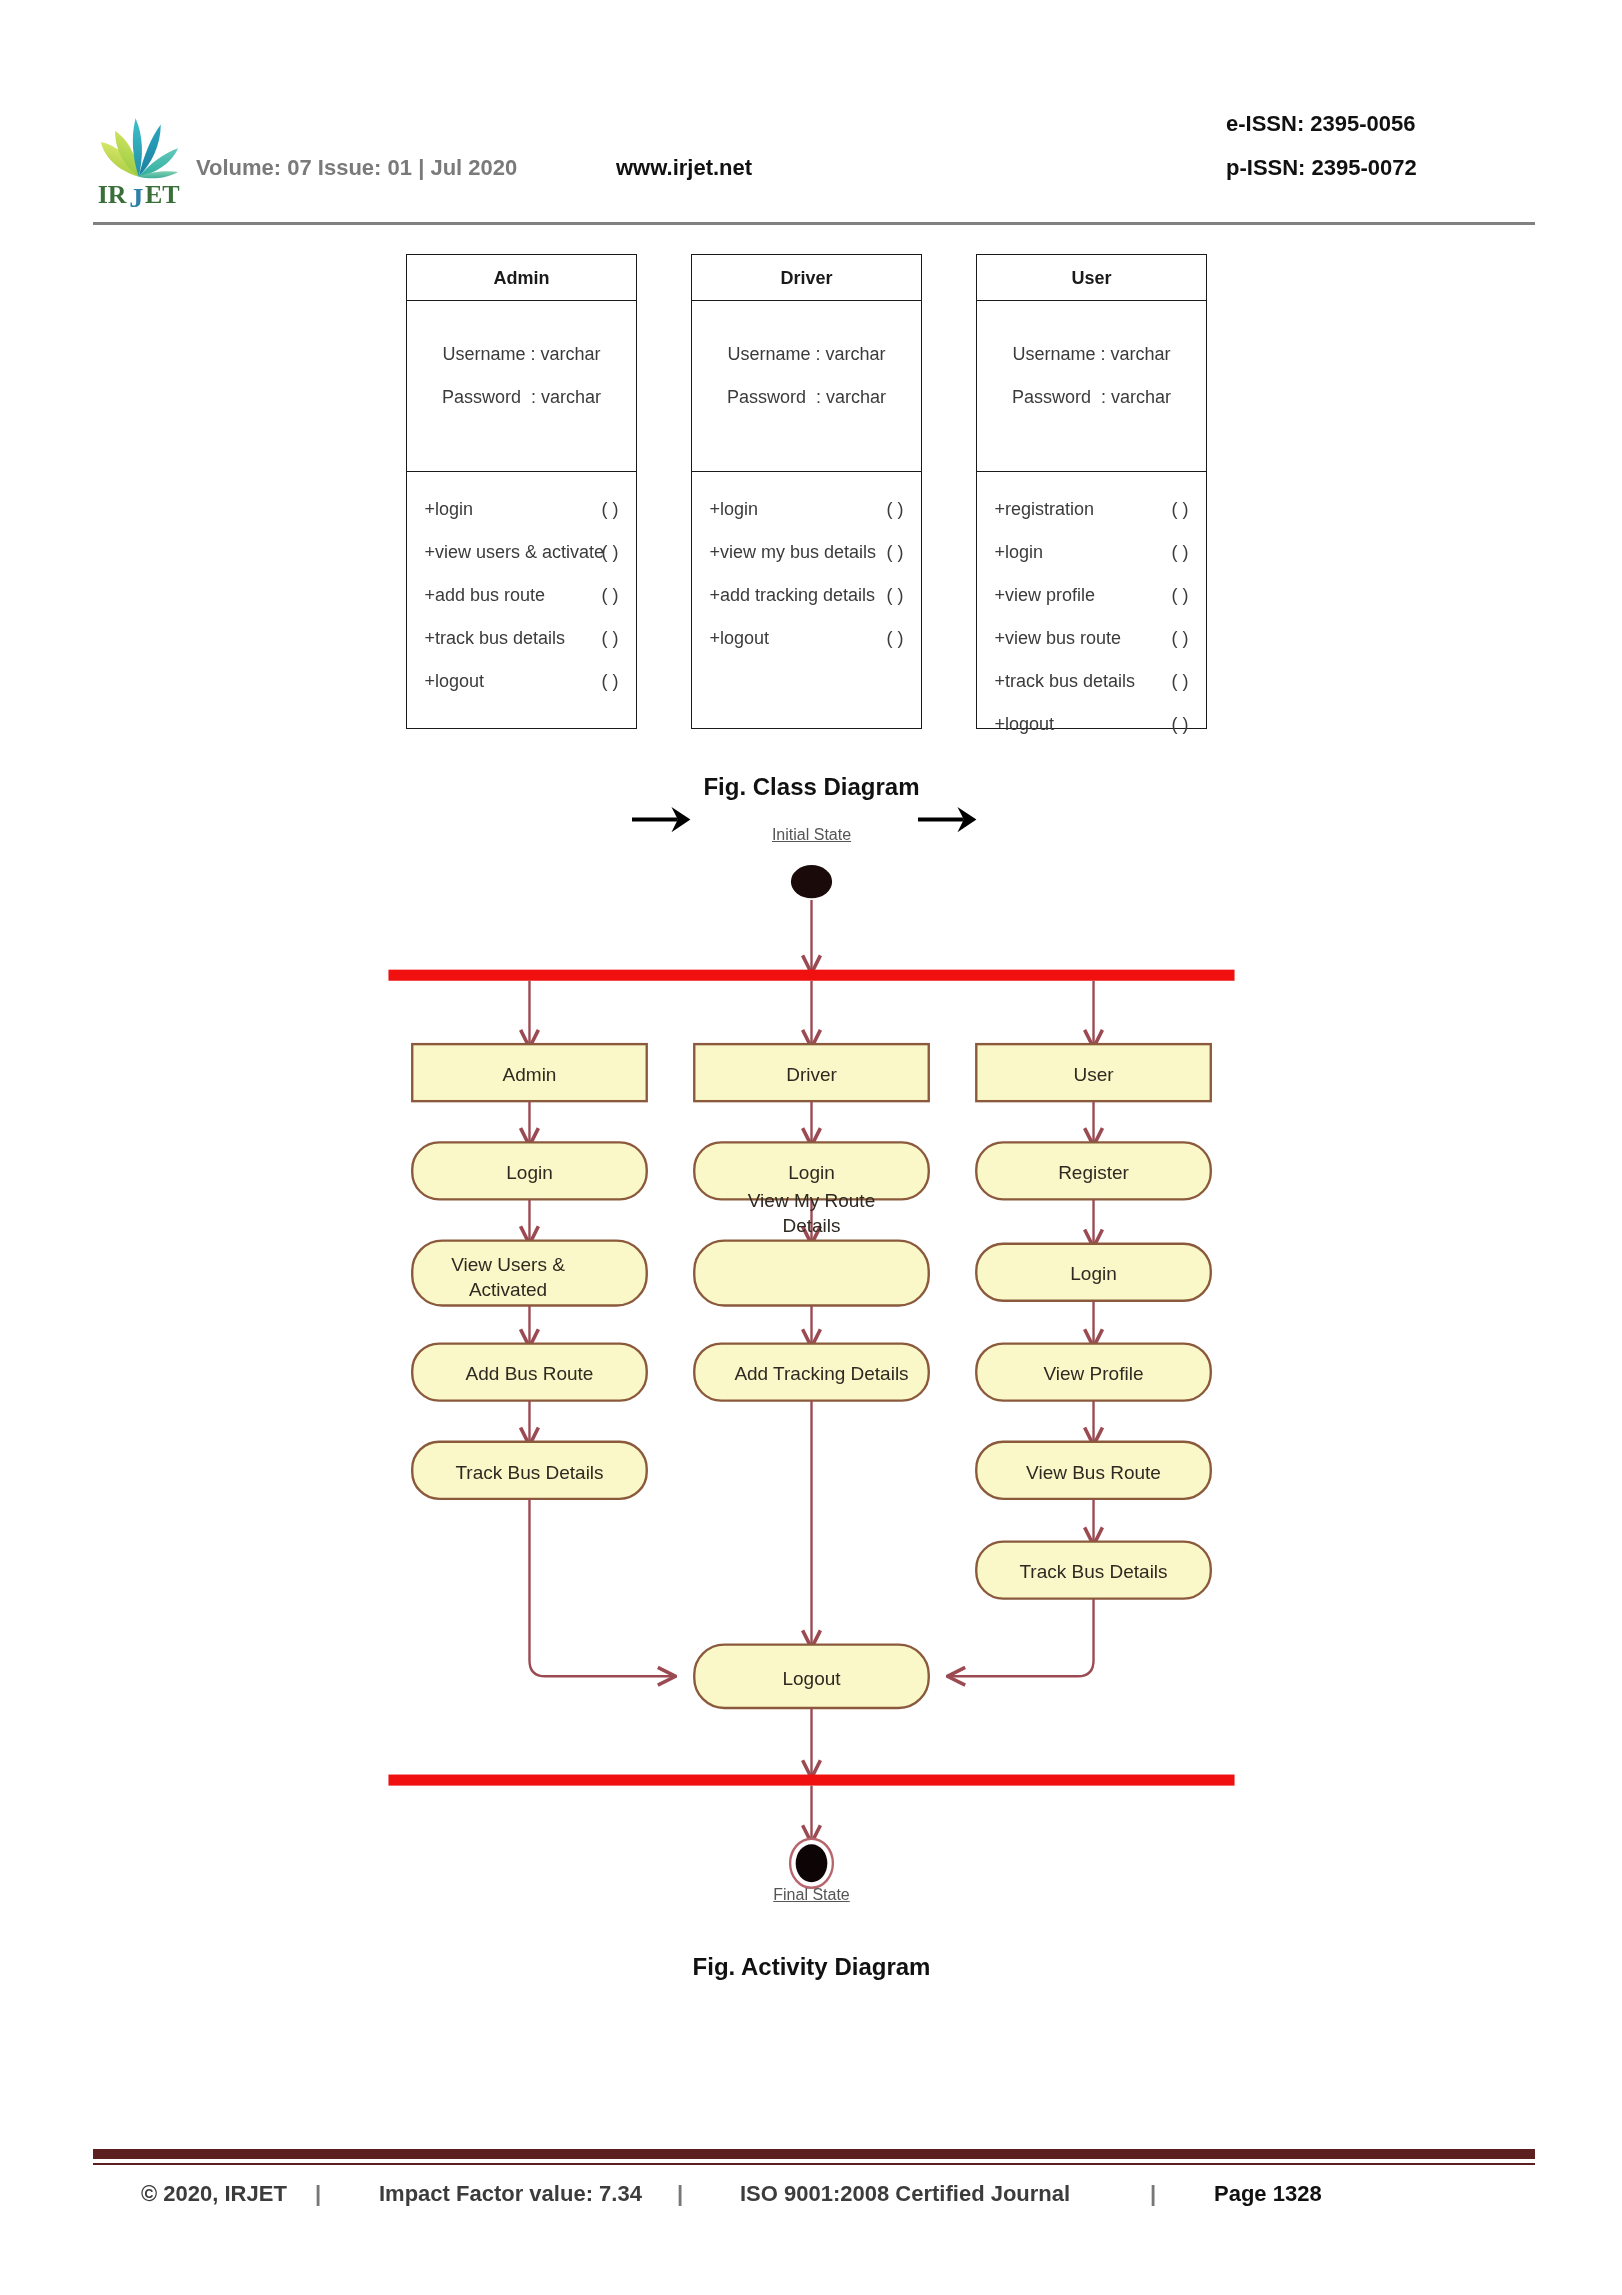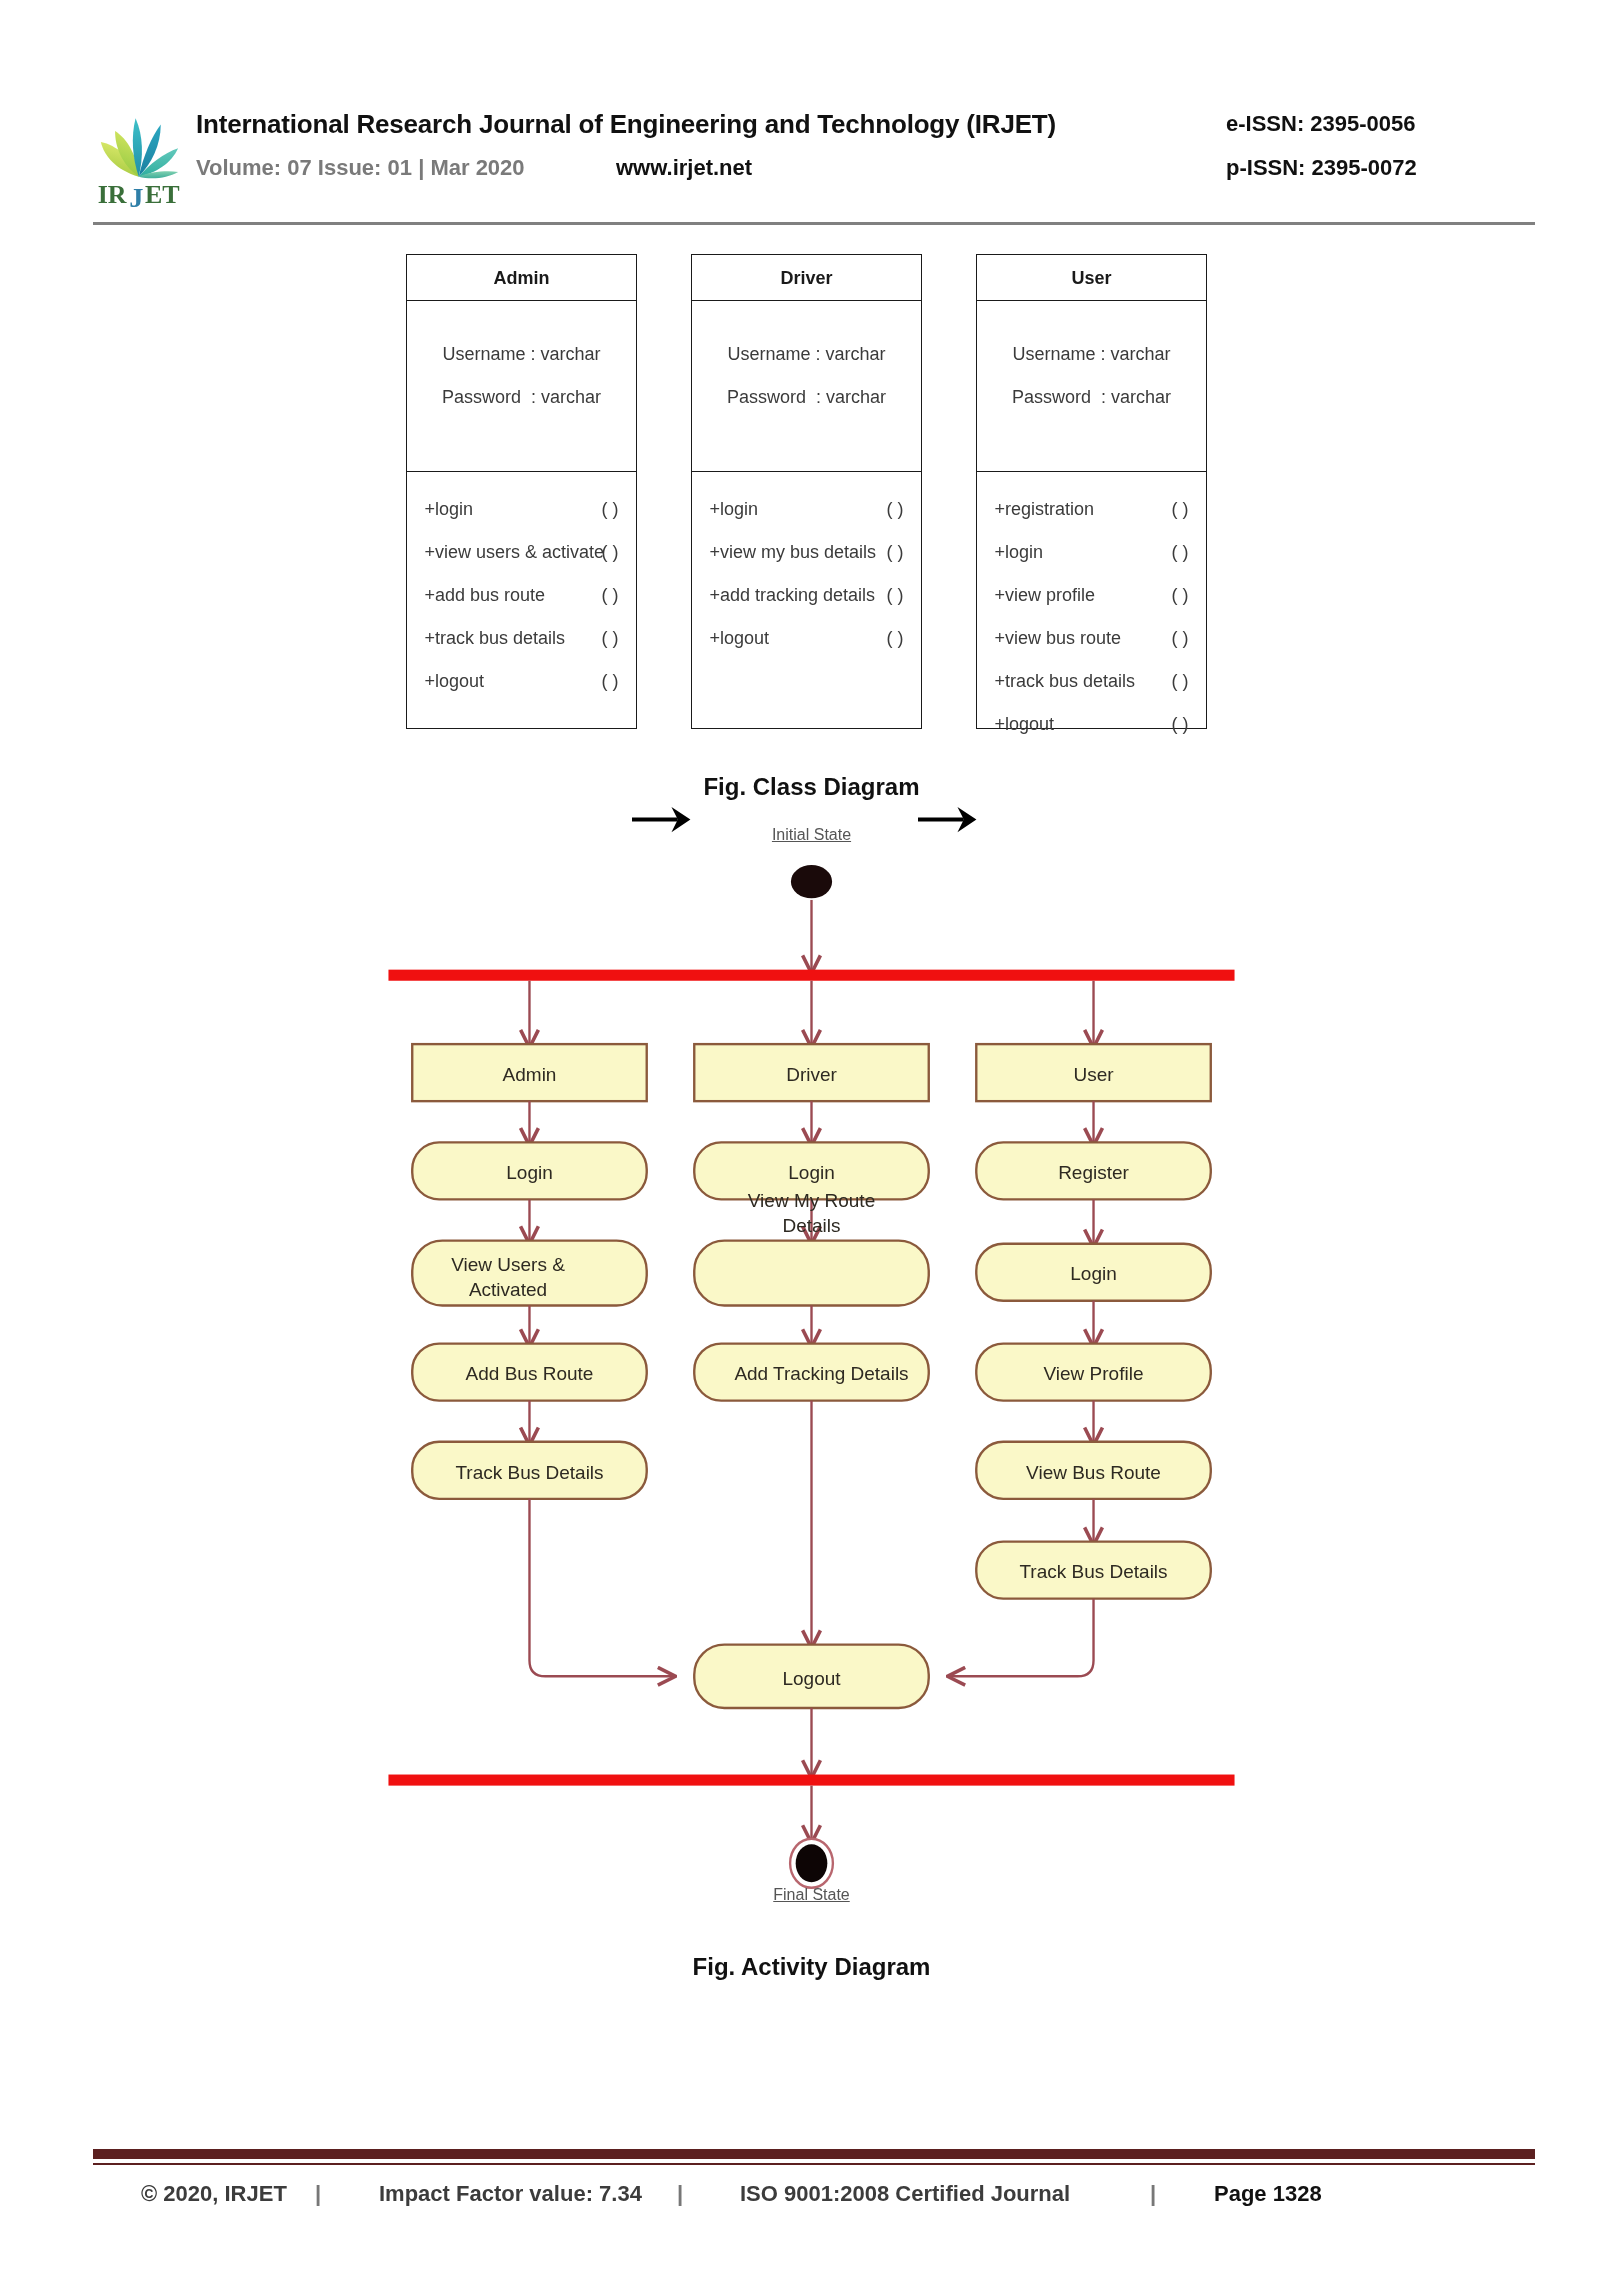--- a/index.html
+++ b/index.html
@@ -284,23 +284,22 @@
         <path d="M58 88 C 72 82, 92 80, 108 82 C 94 90, 74 92, 58 88 Z" fill="url(#gC)"></path>
       </g>
       <g>
         <text x="6" y="122" font-family="Liberation Serif, serif" font-size="33" font-weight="bold" fill="#3a6f3a">IR</text>
         <text x="46" y="126" font-family="Liberation Serif, serif" font-size="36" font-weight="bold" fill="#2f7fa8">J</text>
         <text x="66" y="122" font-family="Liberation Serif, serif" font-size="33" font-weight="bold" fill="#3a6f3a">ET</text>
       </g>
     </svg>
   </div>
 
-  <div class="hdr-title">International Research Journal of Engineering and Technology (IRJET)</div>
   <div class="hdr-eissn">e-ISSN: 2395-0056</div>
-  <div class="hdr-volume">Volume: 07 Issue: 01 | Mar 2020</div>
+  <div class="hdr-volume">Volume: 07 Issue: 01 | Jul 2020</div>
   <div class="hdr-web">www.irjet.net</div>
   <div class="hdr-pissn">p-ISSN: 2395-0072</div>
   <div id="header-rule"></div>
 </div>
 
 <div id="class-diagram">
 
   <div class="class-box cb-admin">
     <div class="cb-name">Admin</div>
     <div class="cb-attrs">

